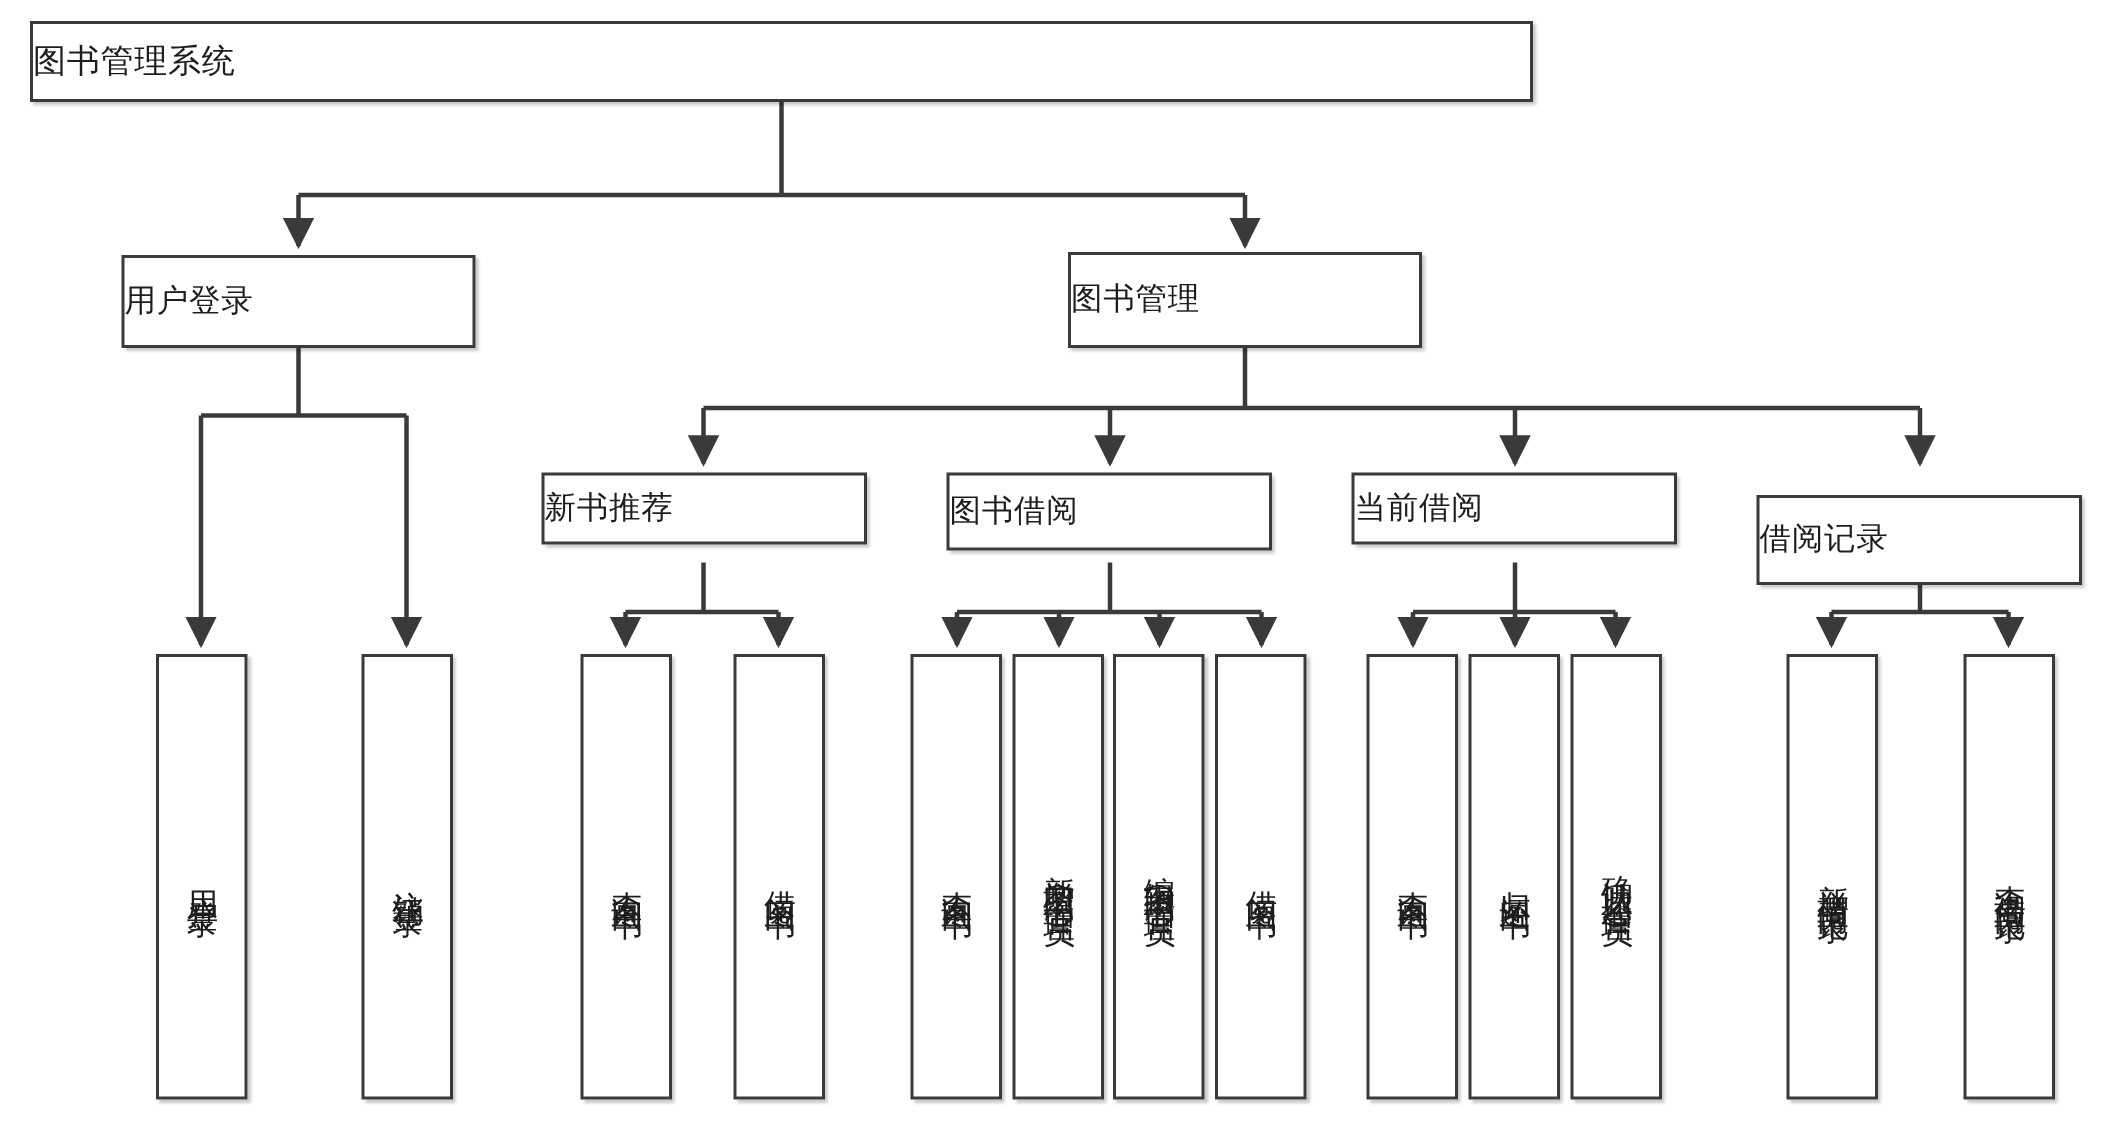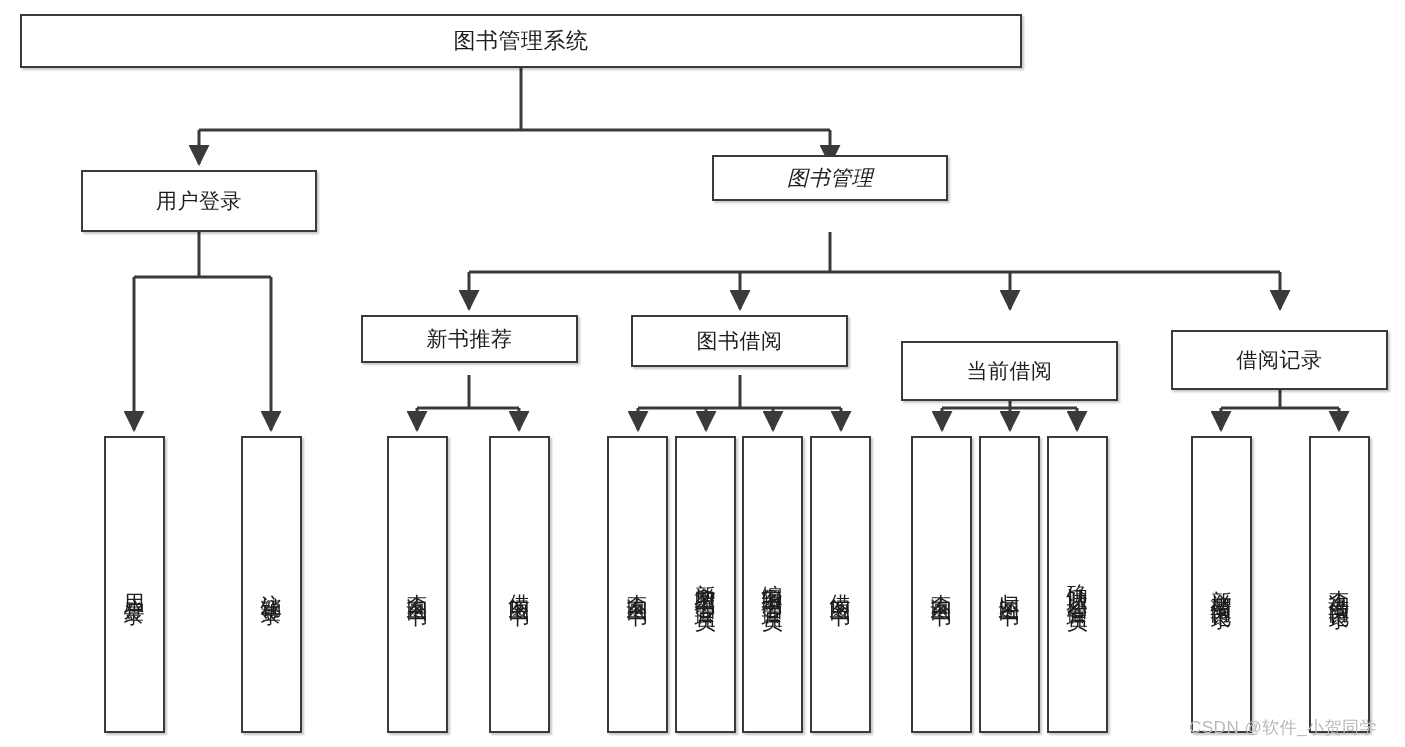--- a/index.html
+++ b/index.html
@@ -27,21 +27,21 @@
     pointer-events: none;
   }
   .node {
     position: absolute;
     box-sizing: border-box;
     background: #ffffff;
     border: 2.5px solid #3a3a3a;
     box-shadow: 2px 2px 2px rgba(0,0,0,0.22);
     display: flex;
     align-items: center;
-    justify-content: center;
+    justify-content: flex-start;
     color: #1d1d1d;
     z-index: 2;
   }
   .node .lbl {
     display: block;
     text-align: center;
     line-height: 1.18;
     white-space: pre;
   }
   
@@ -133,31 +133,31 @@
     </g>
   </svg>
 
   <div class="node root h" style="left:20px; top:14px; width:1002px; height:54px;">
     <span class="lbl">图书管理系统</span>
   </div>
 
   <div class="node h" style="left:81px; top:170px; width:236px; height:62px;">
     <span class="lbl">用户登录</span>
   </div>
-  <div class="node h" style="left:712px; top:155px; width:236px; height:46px;font-style:italic;">
+  <div class="node h" style="left:712px; top:168px; width:236px; height:64px;">
     <span class="lbl">图书管理</span>
   </div>
 
   <div class="node h" style="left:361px; top:315px; width:217px; height:48px;">
     <span class="lbl">新书推荐</span>
   </div>
   <div class="node h" style="left:631px; top:315px; width:217px; height:52px;">
     <span class="lbl">图书借阅</span>
   </div>
-  <div class="node h" style="left:901px; top:315px; width:217px; height:60px;margin-top:26px;">
+  <div class="node h" style="left:901px; top:315px; width:217px; height:48px;">
     <span class="lbl">当前借阅</span>
   </div>
   <div class="node h" style="left:1171px; top:330px; width:217px; height:60px;">
     <span class="lbl">借阅记录</span>
   </div>
 
   <div class="node v" style="left:104px; top:436px; width:61px; height:297px;">
     <span class="lbl">用户登录</span>
   </div>
   <div class="node v" style="left:241px; top:436px; width:61px; height:297px;">
@@ -194,15 +194,14 @@
     <span class="lbl">确认归还（管理员）</span>
   </div>
 
   <div class="node v" style="left:1191px; top:436px; width:61px; height:297px;">
     <span class="lbl">新增借阅记录</span>
   </div>
   <div class="node v" style="left:1309px; top:436px; width:61px; height:297px;">
     <span class="lbl">查询借阅记录</span>
   </div>
 
-  <div class="watermark">CSDN @软件_小贺同学</div>
 
 </div>
 
 </body></html>

